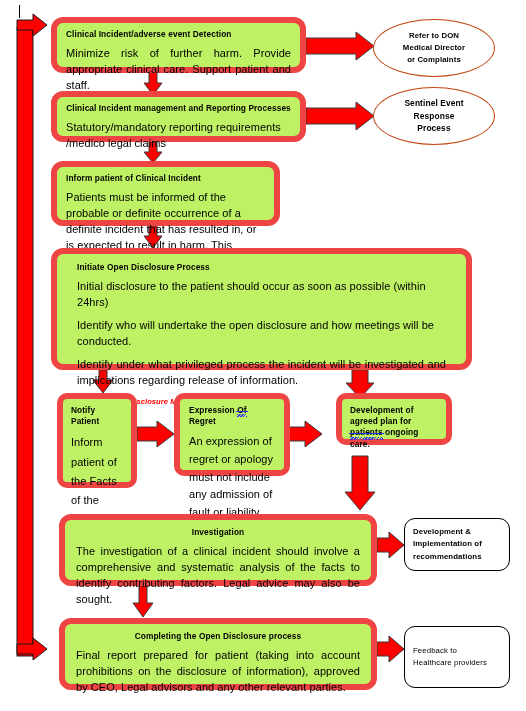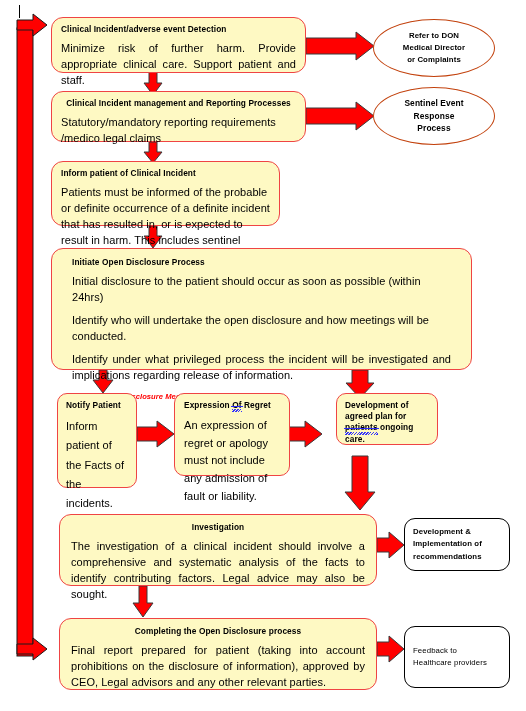--- a/index.html
+++ b/index.html
@@ -14,22 +14,22 @@
     width:526px;
     height:711px;
     overflow:hidden;
     background:#ffffff;
   }
 
   
   .node{
     position:absolute;
     box-sizing:border-box;
-    border:1px solid #ef4444;
-    background:#fef9c3;
+    border:6px solid #ef4444;
+    background:#bef264;
     border-radius:12px;
     padding:6px 9px;
   }
   .node.small-radius{ border-radius:10px; }
   .node .title{
     font-weight:bold;
     font-size:8.3px;
     line-height:1.35;
     letter-spacing:0.1px;
     margin:0 0 6px 0;
@@ -241,21 +241,21 @@
   <div class="node small-radius" style="left:57px;top:393px;width:80px;height:95px;padding:6px 8px;">
     <div class="title">Notify Patient</div>
     <p class="nojust" style="line-height:1.75;">Inform patient of the Facts of the incidents. Avoid Speculation</p>
   </div>
 
   <div class="node small-radius" style="left:174px;top:393px;width:116px;height:83px;padding:6px 9px;">
     <div class="title"><span>Expression  </span><span class="sq strike">Of</span><span> Regret</span></div>
     <p class="nojust" style="line-height:1.6;">An expression  of regret or apology  must not include any admission of fault or liability.</p>
   </div>
 
-  <div class="node small-radius" style="left:336px;top:393px;width:102px;height:52px;padding:6px 8px;">
+  <div class="node small-radius" style="left:336px;top:393px;width:116px;height:52px;padding:6px 8px;">
     <div class="title" style="margin:0;"><span>Development  of agreed plan for </span><span class="sq strike">patients</span><span> ongoing care.</span></div>
   </div>
 
   <div class="node" style="left:59px;top:514px;width:318px;height:72px;padding:7px 11px;">
     <div class="title center">Investigation</div>
     <p>The investigation  of a clinical incident  should  involve  a comprehensive  and systematic  analysis of the facts to identify  contributing  factors.  Legal  advice  may also be sought.</p>
   </div>
 
   <div class="labelbox" style="left:404px;top:518px;width:106px;height:53px;">
     <div class="ltext">Development  &amp;

